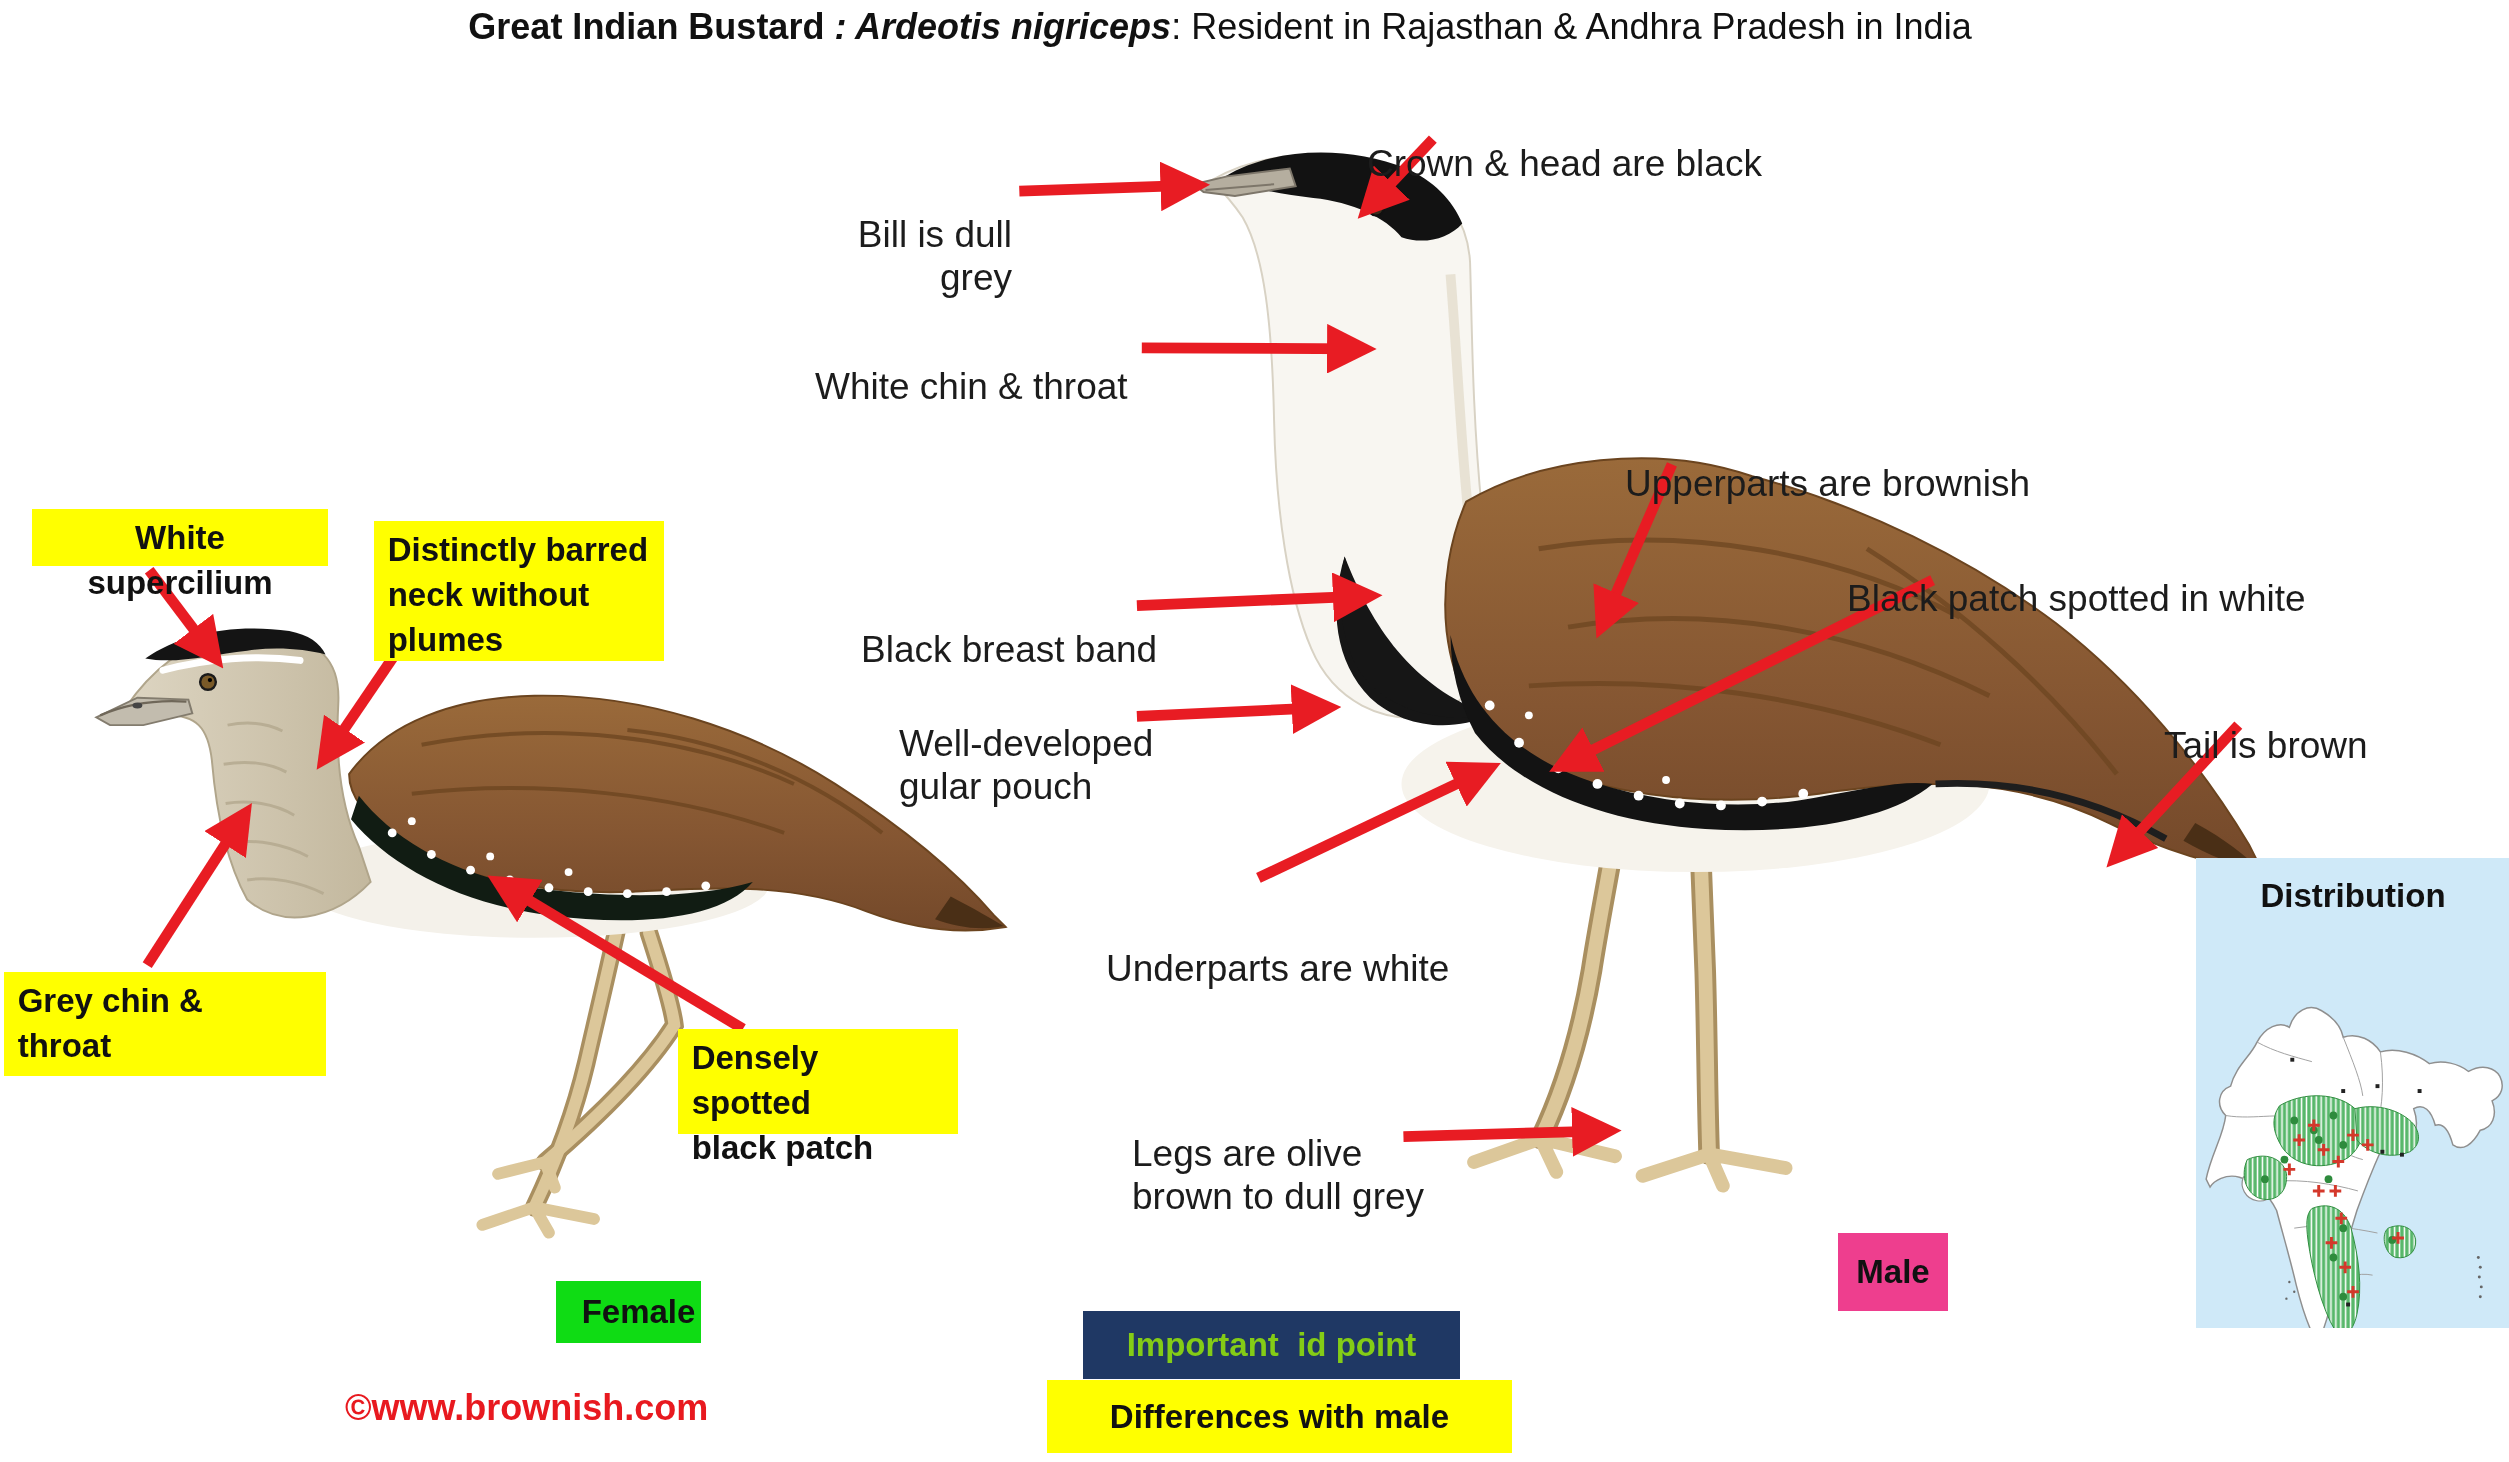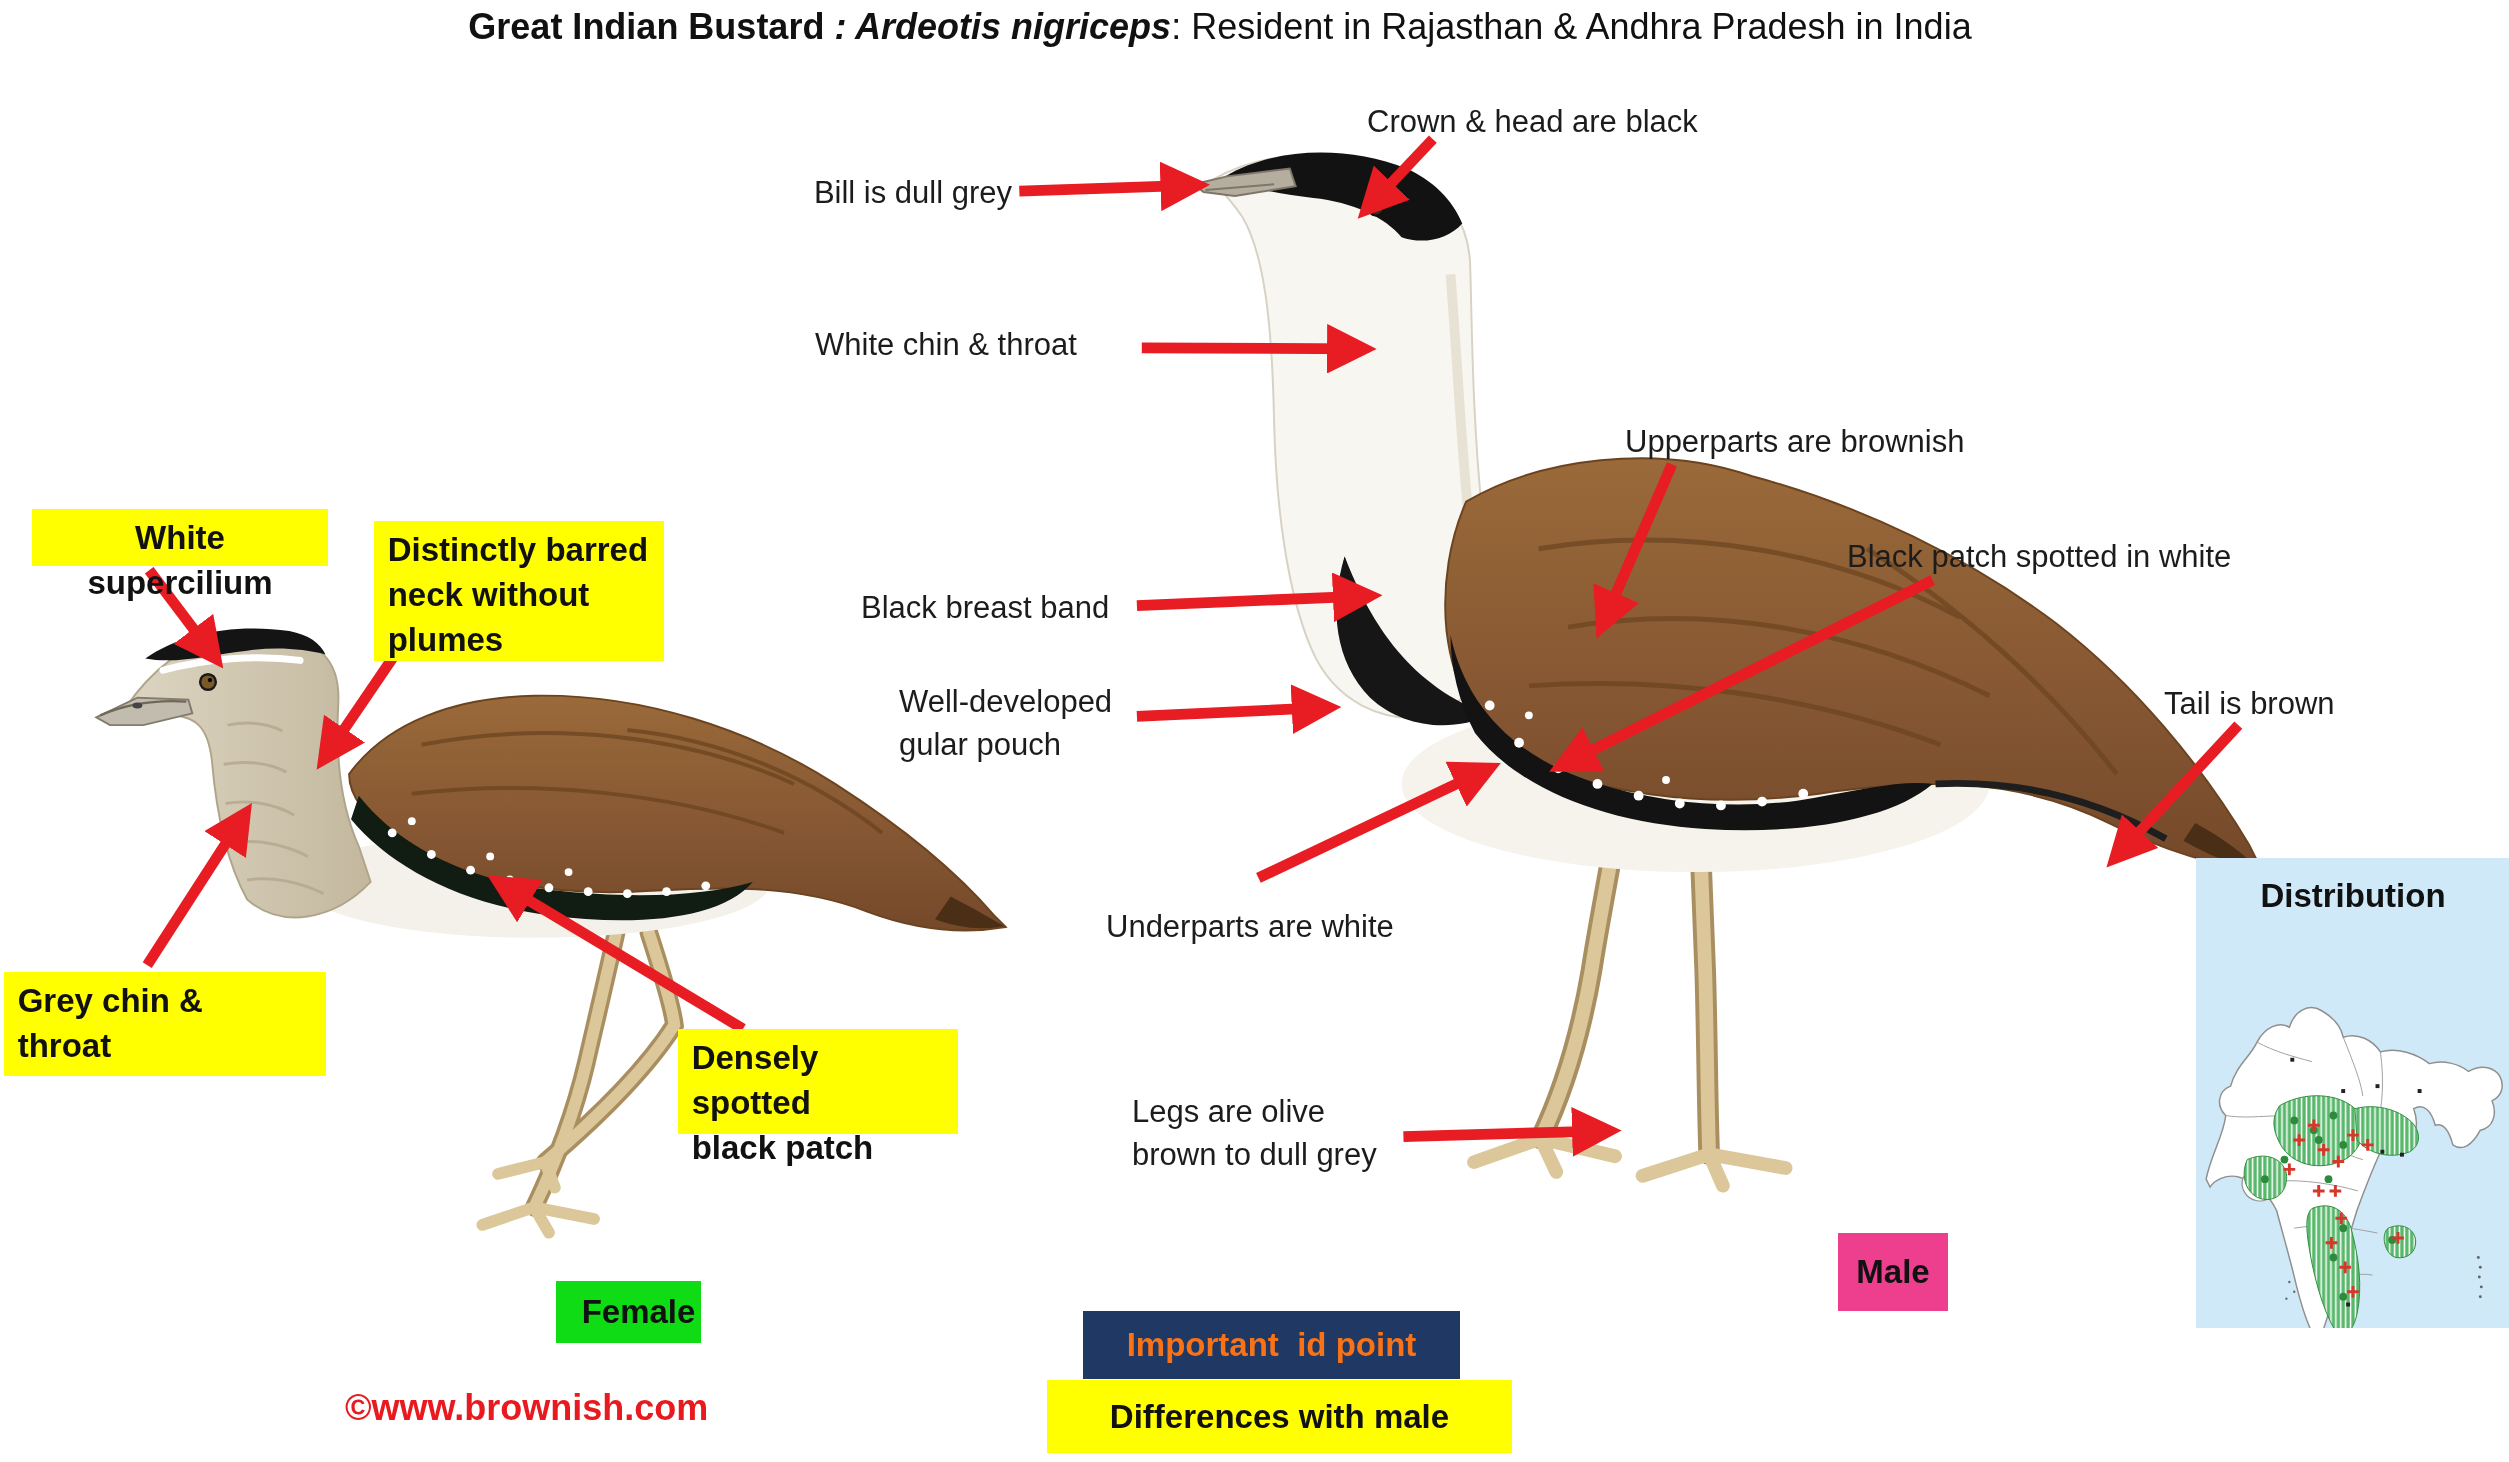--- a/index.html
+++ b/index.html
@@ -2,28 +2,28 @@
 <html style="--arrow-red: #e81c23; --highlight-yellow: #ffff00; --female-green: #0fdc14; --male-pink: #ee3e8e; --id-navy: #1f3864; --panel-blue: #cfe9f8; --range-green: #3fa34d; --body-brown: #8a5a30; --copyright-red: #e8191f;"><head>
 <meta charset="utf-8">
 <style>
   html,body{margin:0;padding:0;}
   body{width:2509px;height:1462px;position:relative;background:#ffffff;
        font-family:"Liberation Sans", sans-serif;overflow:hidden;}
   .abs{position:absolute;}
   .page-title{left:372px;top:5.9px;width:1696px;text-align:center;font-size:36px;color:#111;white-space:nowrap;}
   .page-title .t-bold{font-weight:bold;}
   .page-title .t-bolditalic{font-weight:bold;font-style:italic;}
-  .plain-label{font-size:31px;color:#1c1c1c;white-space:pre-line;line-height:43px;}
+  .plain-label{font-size:37px;color:#1c1c1c;white-space:pre-line;line-height:43px;margin-top:42px;}
   .right-align{text-align:right;}
   .hl-box{background:var(--highlight-yellow,#ffff00);color:#111;font-weight:bold;font-size:33px;
           line-height:45px;white-space:pre-line;padding:5.9px 13.7px;box-sizing:border-box;}
   .badge{font-weight:bold;font-size:33px;color:#111;display:flex;align-items:center;justify-content:center;box-sizing:border-box;}
   .badge-female{background:var(--female-green,#0fdc14);padding-left:20px;}
   .badge-male{background:var(--male-pink,#ee3e8e);}
-  .legend-navy{background:var(--id-navy,#1f3864);color:#f97316;font-weight:bold;font-size:33px;
+  .legend-navy{background:var(--id-navy,#1f3864);color:#84cc16;font-weight:bold;font-size:33px;
                display:flex;align-items:center;justify-content:center;white-space:pre;}
   .legend-yellow{background:var(--highlight-yellow,#ffff00);color:#111;font-weight:bold;font-size:33px;
                display:flex;align-items:center;justify-content:center;}
   .copyright{color:var(--copyright-red,#e8191f);font-weight:bold;font-size:36px;}
   .dist-panel{left:2196px;top:858px;width:314px;height:470px;background:var(--panel-blue,#cfe9f8);}
   .dist-title{left:2196px;top:877px;width:314px;text-align:center;font-weight:bold;font-size:33px;color:#111;}
   svg{display:block;}
 </style>
 </head>
 <body>

